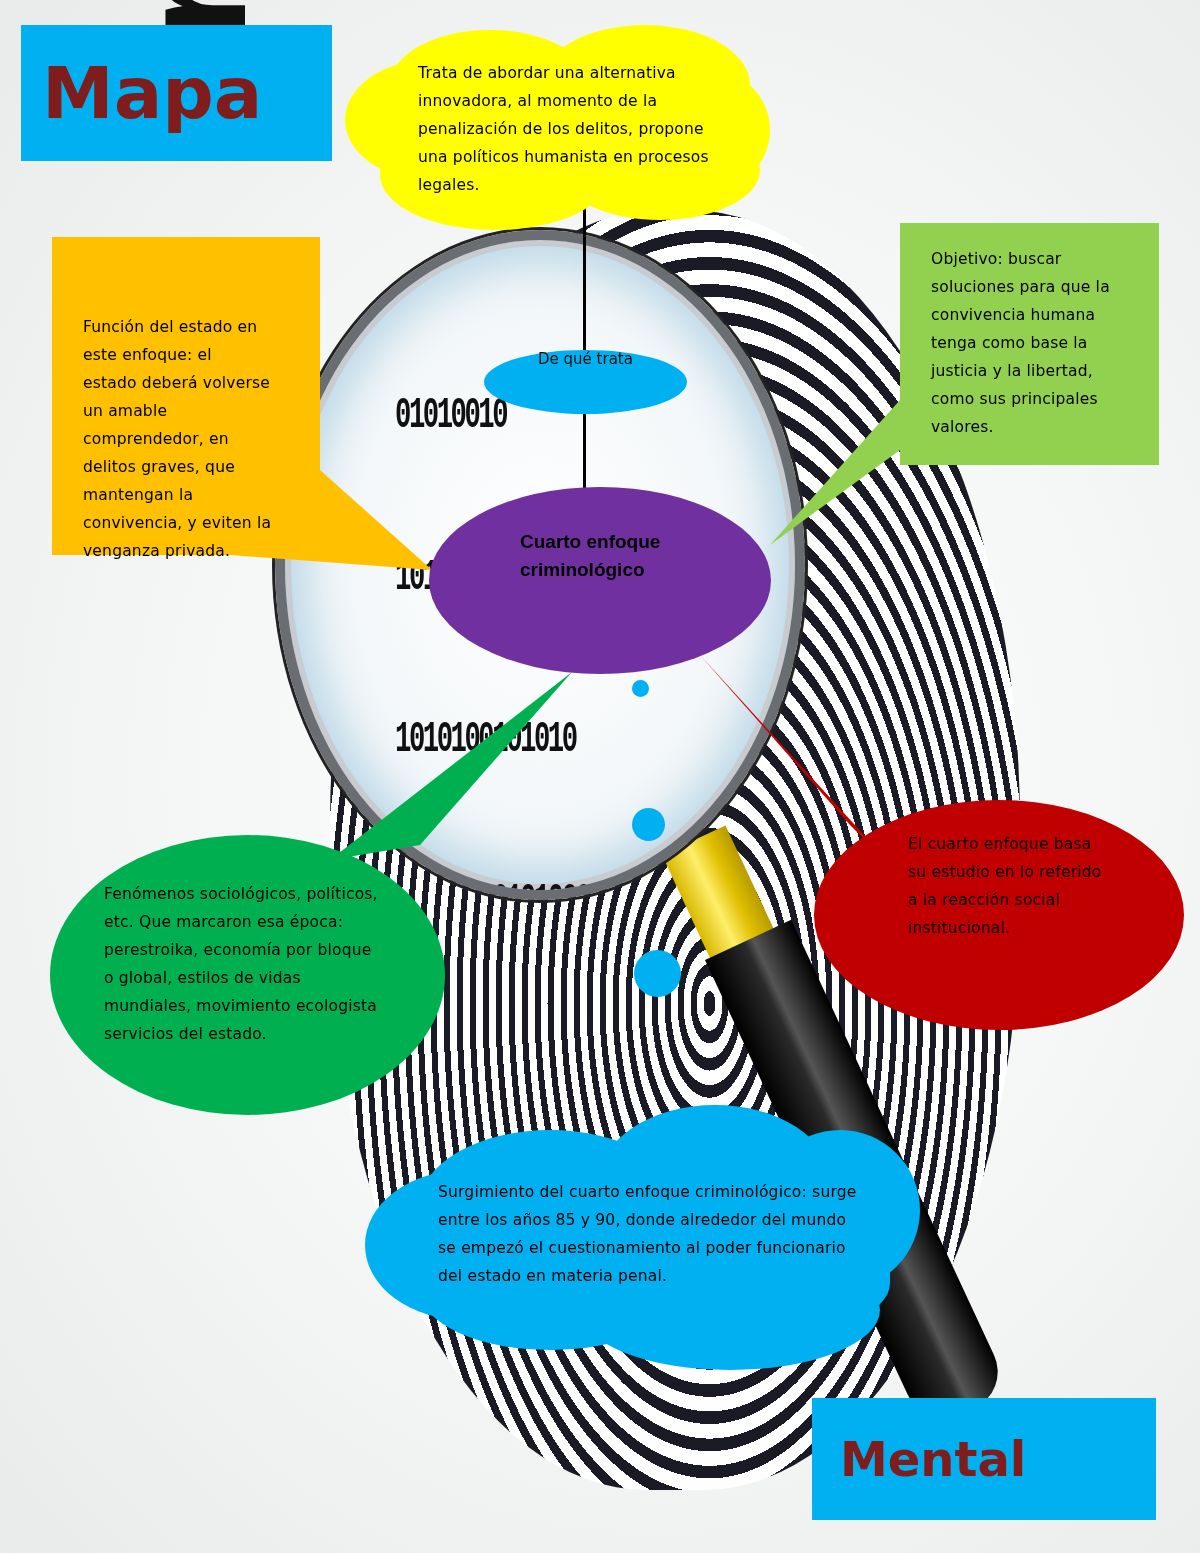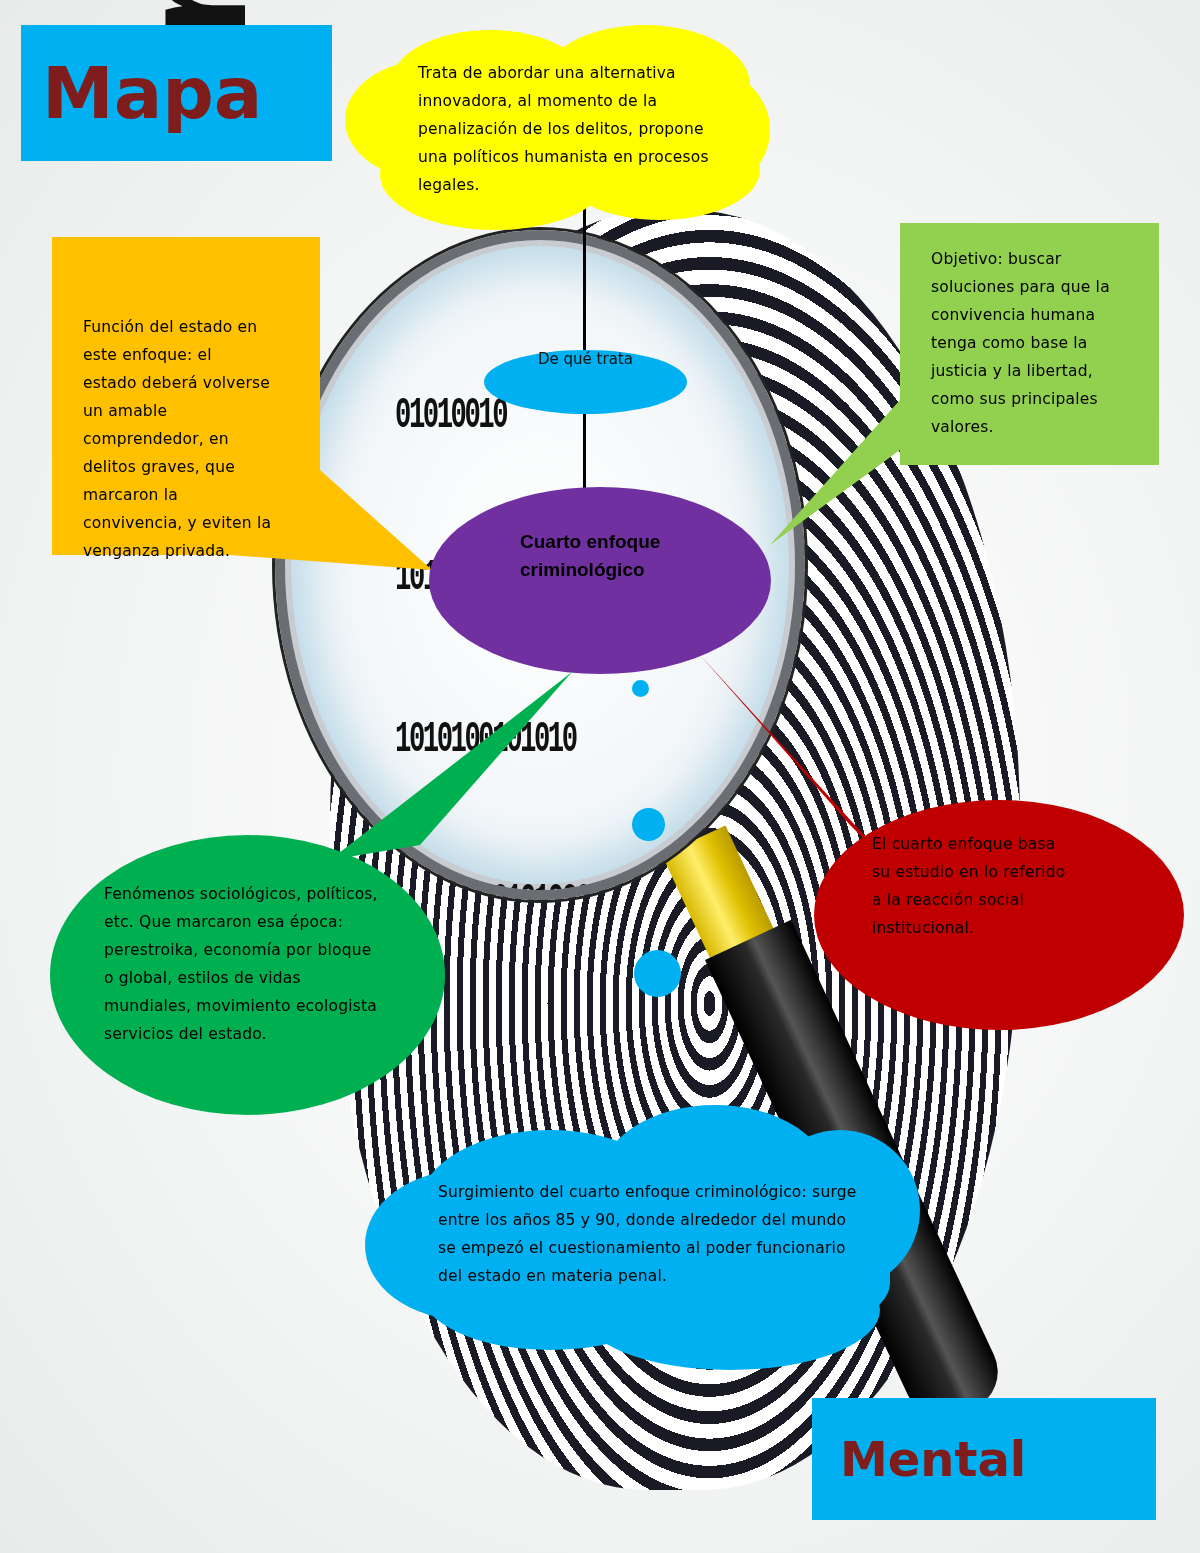--- a/index.html
+++ b/index.html
@@ -137,21 +137,21 @@
 </div>
 
 <div class="orange-box"></div>
 <div class="txt" style="left:83px;top:265px;width:230px;margin-top:48px;">
   <div>Función del estado en</div>
   <div>este enfoque: el</div>
   <div>estado deberá volverse</div>
   <div>un amable</div>
   <div>comprendedor, en</div>
   <div>delitos graves, que</div>
-  <div>marcaron la</div>
+  <div>mantengan la</div>
   <div>convivencia, y eviten la</div>
   <div>venganza privada.</div>
 </div>
 
 <div class="green-box"></div>
 <div class="txt" style="left:931px;top:245px;width:220px;">
   <div>Objetivo: buscar</div>
   <div>soluciones para que la</div>
   <div>convivencia humana</div>
   <div>tenga como base la</div>
@@ -178,21 +178,21 @@
 <div class="txt" style="left:104px;top:880px;width:320px;">
   <div>Fenómenos sociológicos, políticos,</div>
   <div>etc. Que marcaron esa época:</div>
   <div>perestroika, economía por bloque</div>
   <div>o global, estilos de vidas</div>
   <div>mundiales, movimiento ecologista</div>
   <div>servicios del estado.</div>
 </div>
 
 <div class="red-blob"></div>
-<div class="txt" style="left:872px;top:830px;width:240px;">
+<div class="txt" style="left:908px;top:830px;width:240px;">
   <div>El cuarto enfoque basa</div>
   <div>su estudio en lo referido</div>
   <div>a la reacción social</div>
   <div>institucional.</div>
 </div>
 
 <div>
   <div class="blue-cloud-part" style="left:365px;top:1170px;width:200px;height:150px;"></div>
   <div class="blue-cloud-part" style="left:420px;top:1130px;width:260px;height:150px;"></div>
   <div class="blue-cloud-part" style="left:600px;top:1105px;width:230px;height:150px;"></div>

